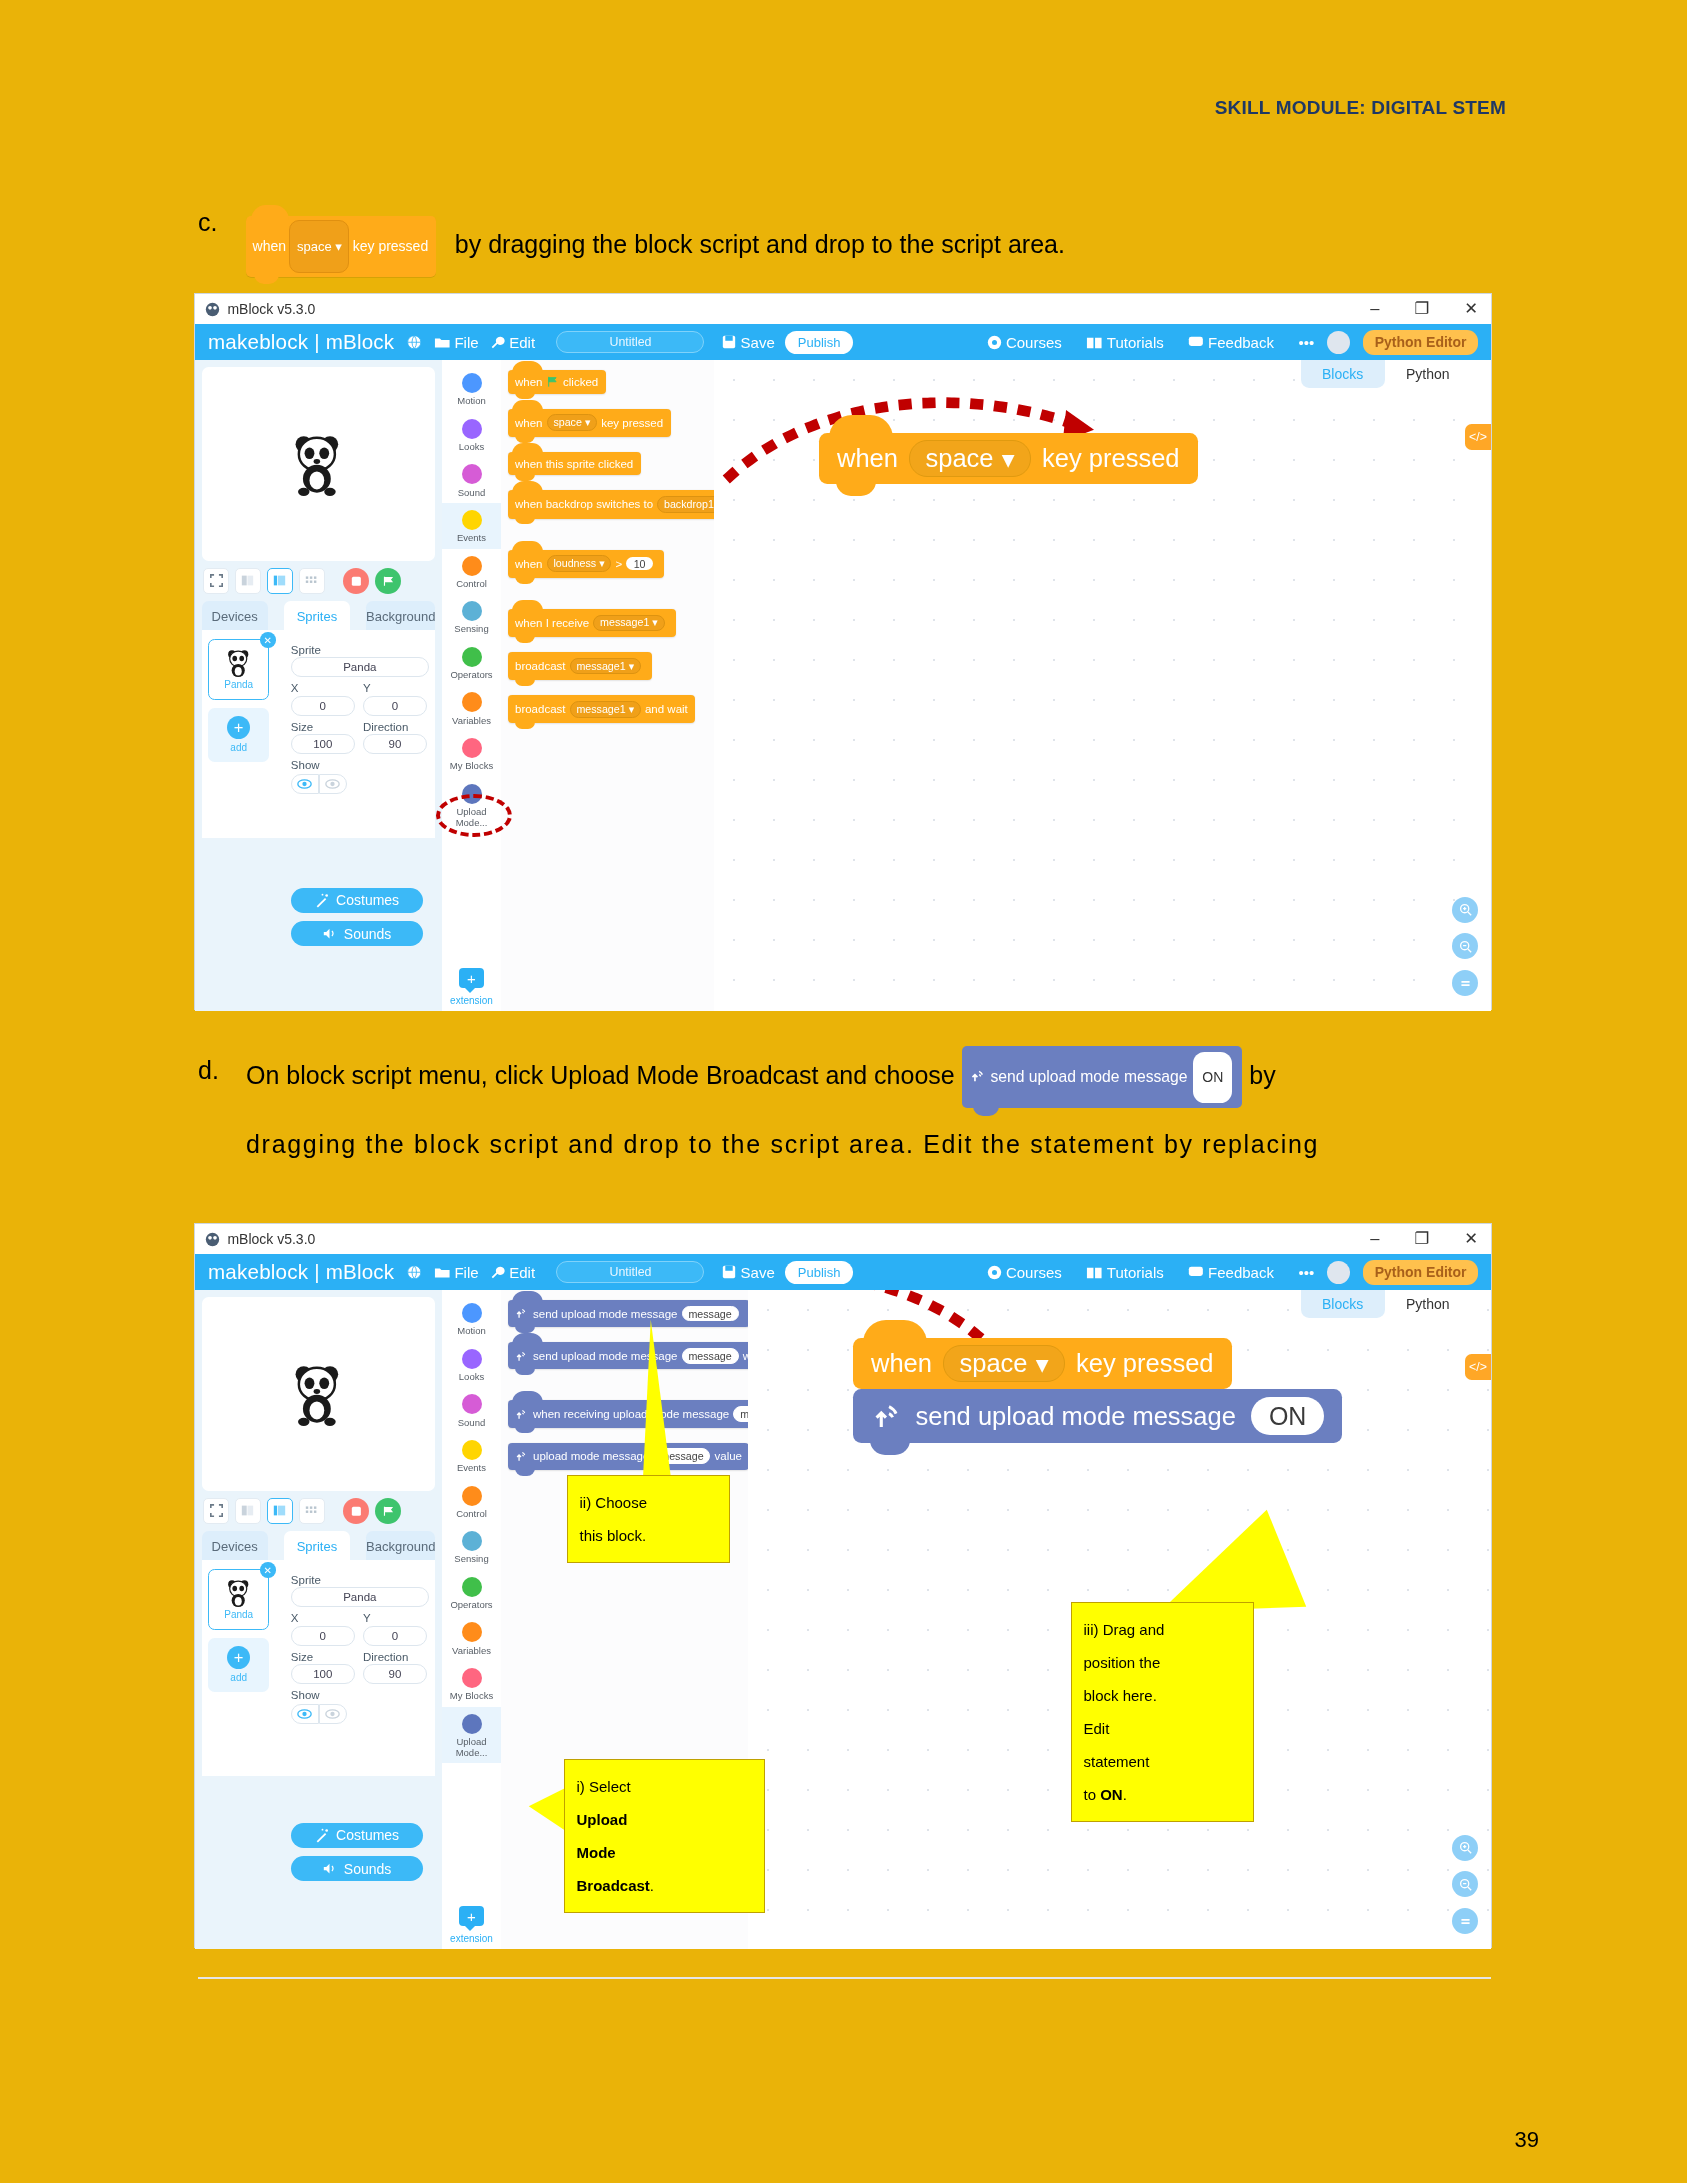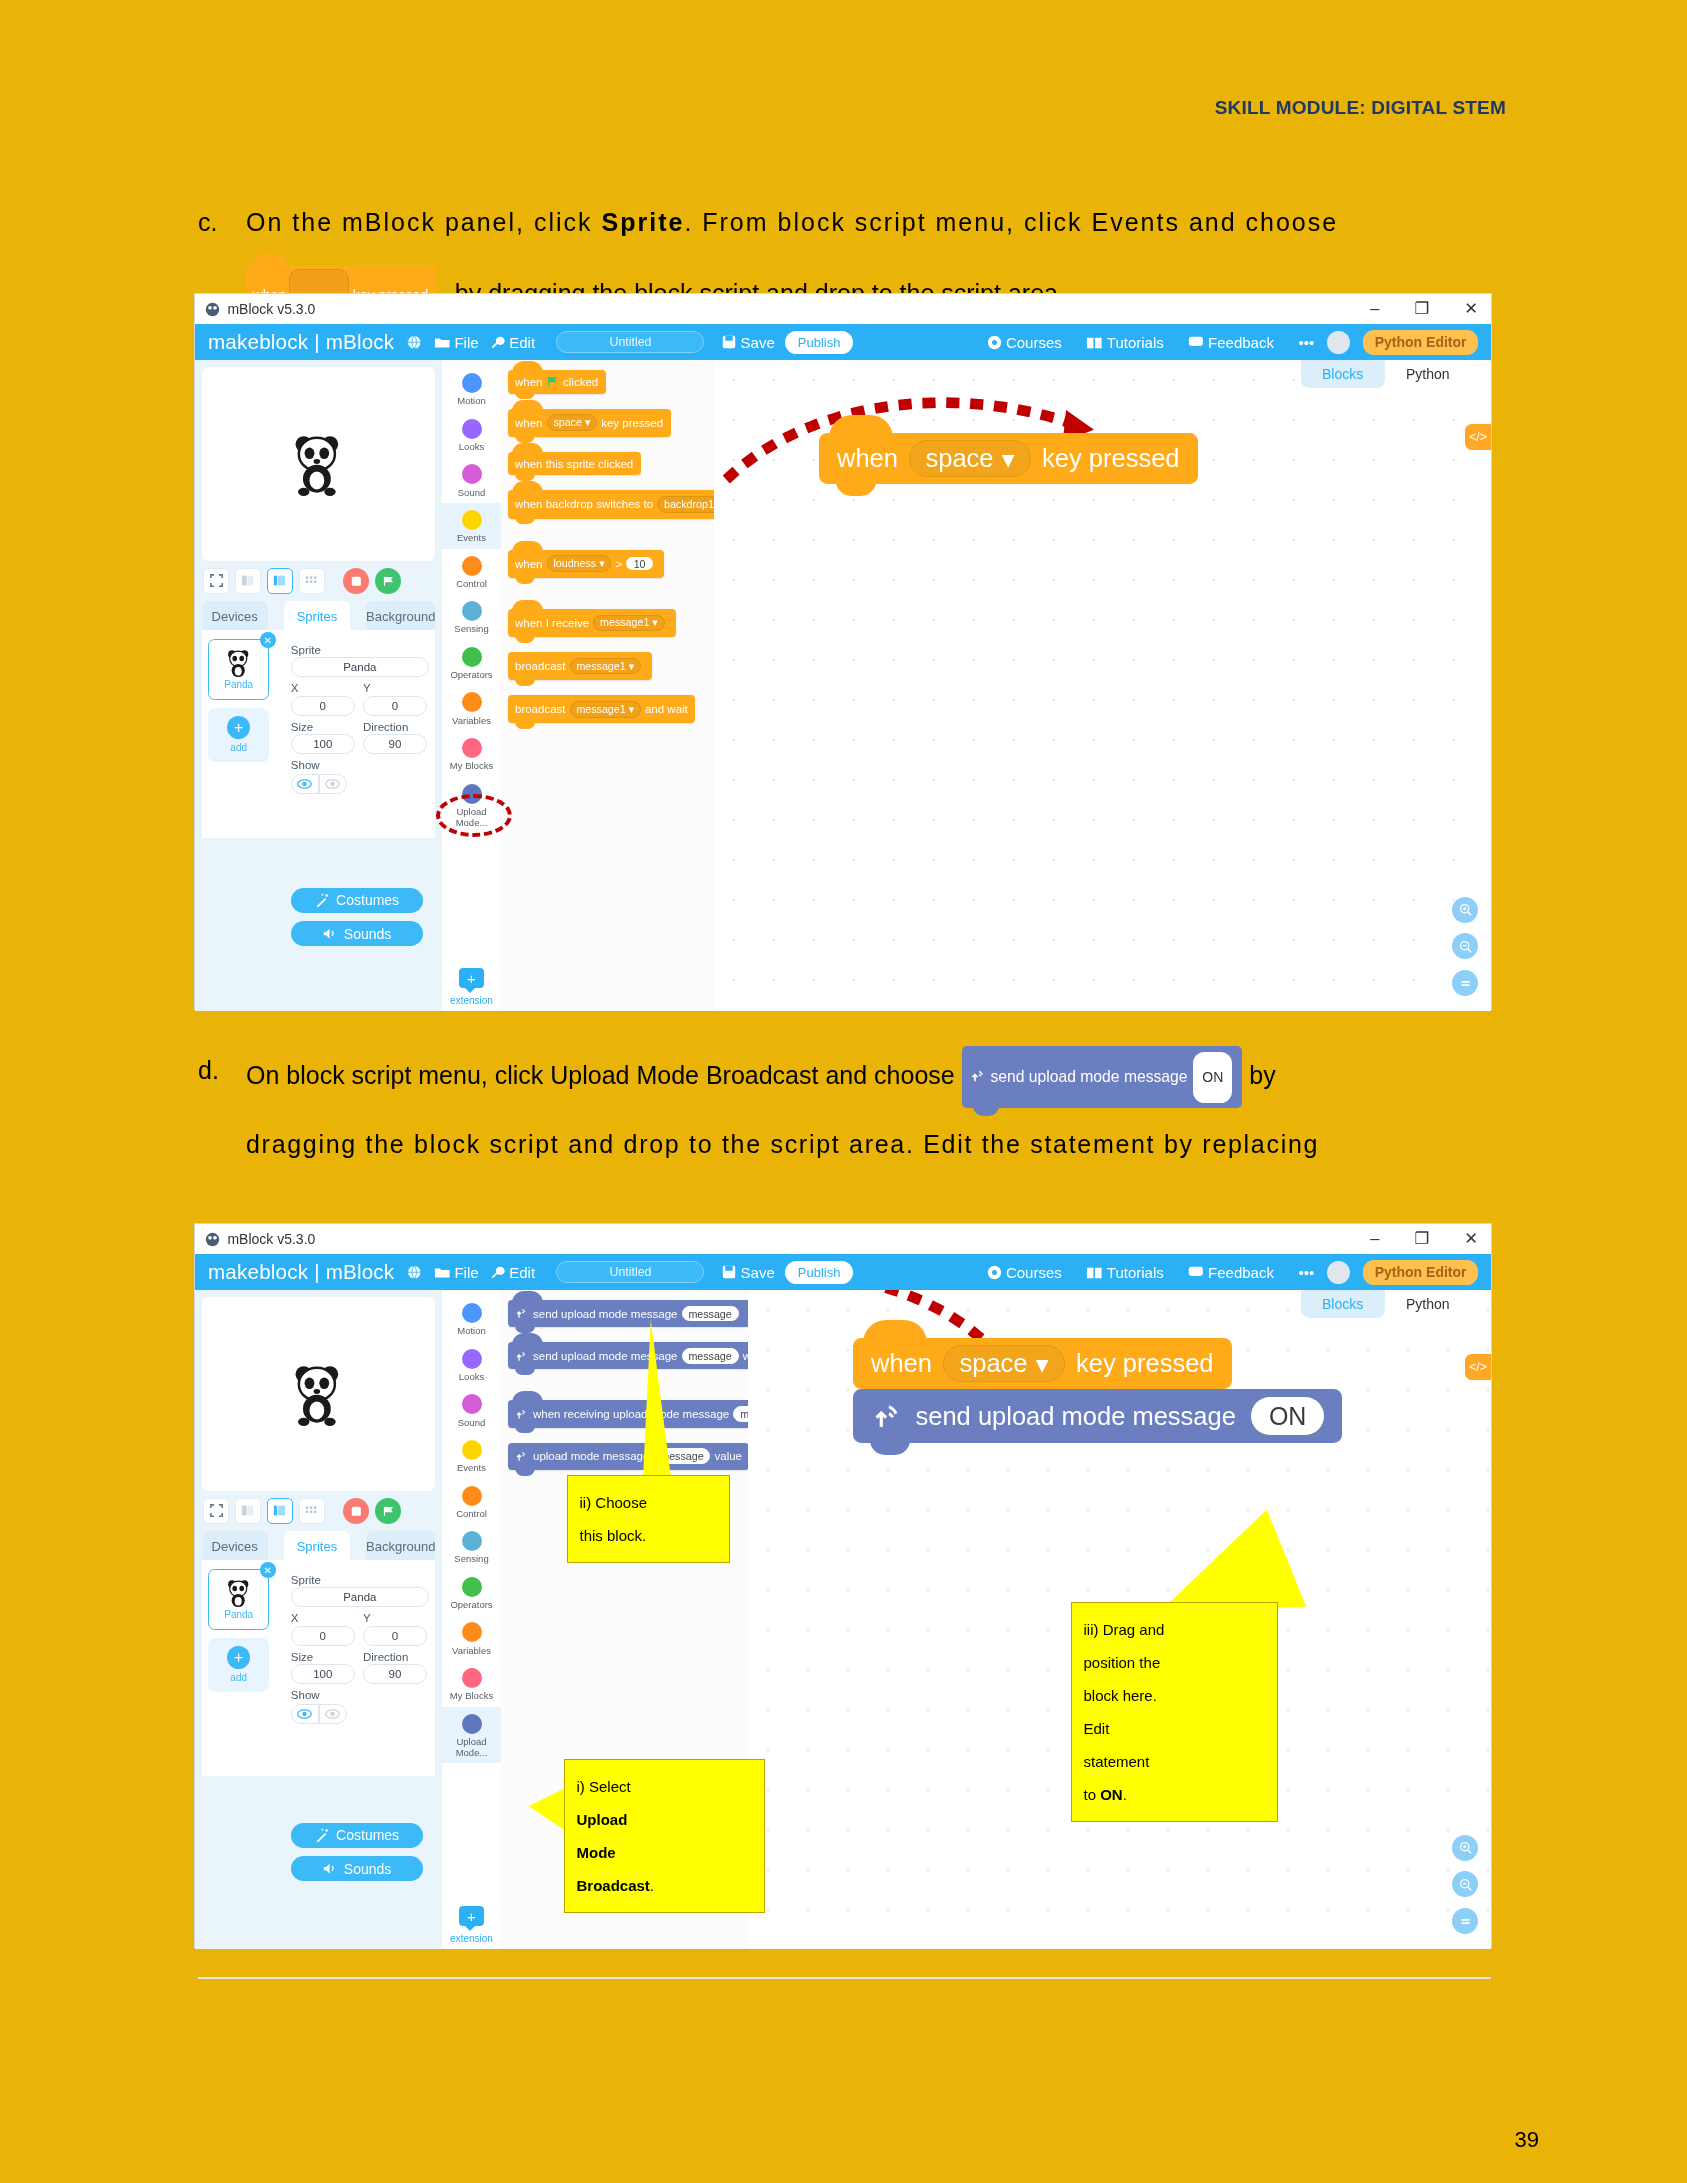--- a/index.html
+++ b/index.html
@@ -242,23 +242,20 @@
 </style>
 </head>
 <body>
 
 <div class="page">
 
   <div class="doc-header">SKILL MODULE: DIGITAL STEM</div>
 
   <div class="para" style="left:198px; top:198px; width:1293px;">
     <span class="marker">c.</span>
-    <span class="ptext" style="padding-left:48px; letter-spacing:2px;">
-      <span>On the mBlock panel, click </span><span class="bold">Sprite</span><span>. From block script menu, click Events and choose</span>
-    </span>
     <span style="display:block; padding-left:48px; margin-top:18px;">
       <span class="mini-yellow">
         <span>when</span><span class="slot"><span>space</span> <span>▾</span></span><span>key pressed</span>
       </span>
       <span style="margin-left:11.5px;">by dragging the block script and drop to the script area.</span>
     </span>
   </div>
 
   <div class="app-window" style="left:194px; top:293px; width:1298px; height:717px;">
     <div class="win-titlebar">
@@ -977,21 +974,21 @@
     <polygon points="20,206 30,2 56,206" fill="#ffff00"></polygon>
   </svg>
   <div class="callout" style="left:567px; top:1475px; width:163px;">
     <div>ii) Choose</div>
     <div>this block.</div>
   </div>
 
   <svg style="position:absolute; left:1153px; top:1508px;" width="165" height="107" viewBox="0 0 200 130">
     <polygon points="138,2 8,126 186,120" fill="#ffff00"></polygon>
   </svg>
-  <div class="callout" style="left:1071px; top:1602px; width:207px;">
+  <div class="callout" style="left:1071px; top:1602px; width:183px;">
     <div>iii) Drag and</div>
     <div>position the</div>
     <div>block here.</div>
     <div>Edit</div>
     <div>statement</div>
     <div><span>to </span><span class="b">ON</span><span>.</span></div>
   </div>
 
   <svg style="position:absolute; left:527px; top:1775px;" width="66" height="74" viewBox="0 0 80 90">
     <polygon points="2,38 74,2 74,86" fill="#ffff00"></polygon>

